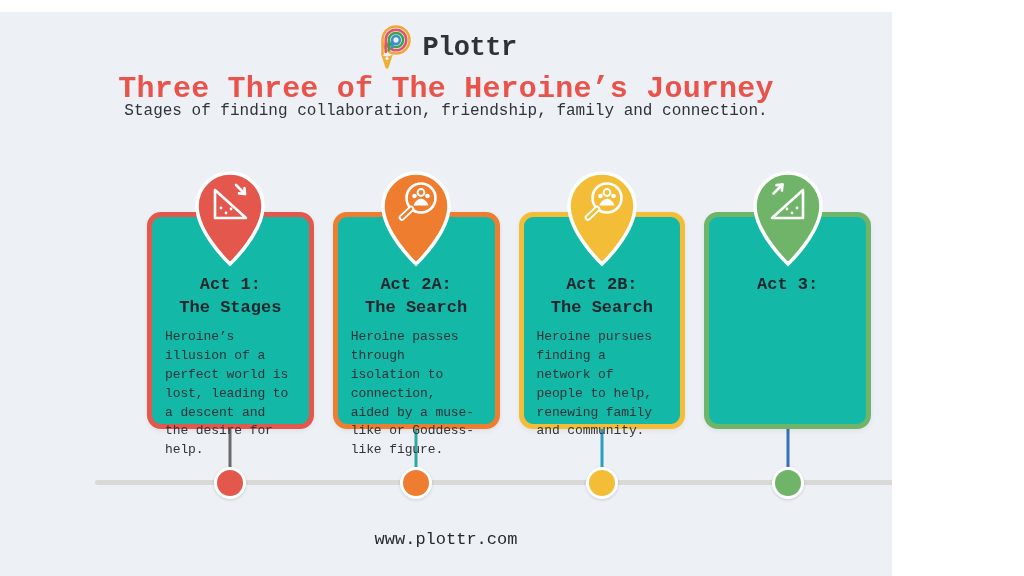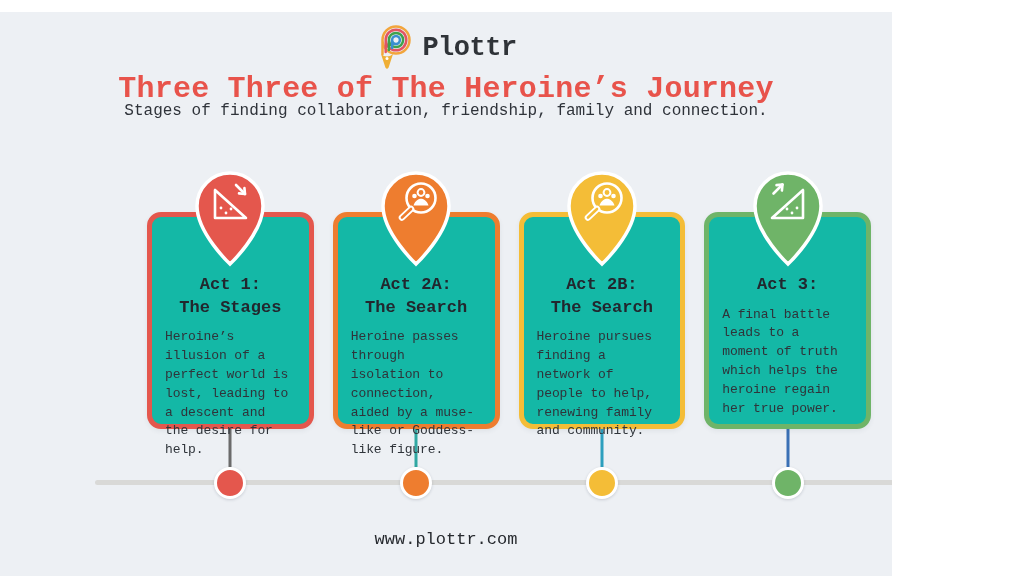--- a/index.html
+++ b/index.html
@@ -202,21 +202,20 @@
             <circle cx="50" cy="41" r="1.4"></circle>
             <circle cx="45" cy="46" r="1.4"></circle>
             <circle cx="40" cy="42" r="1.4"></circle>
           </g>
         </svg>
       </div>
       <div class="card">
         <div class="card-title">
           <div>Act 3:</div>
         </div>
-        <p class="card-desc">A final battle leads to a moment of truth which helps the heroine regain her true power.</p>
       </div>
       <div class="connector"></div>
       <div class="dot"></div>
     </div>
 
   </div>
 
   <div class="timeline-line" style="background: rgb(217, 217, 215);"></div>
   <div class="timeline-arrowhead"></div>
 

